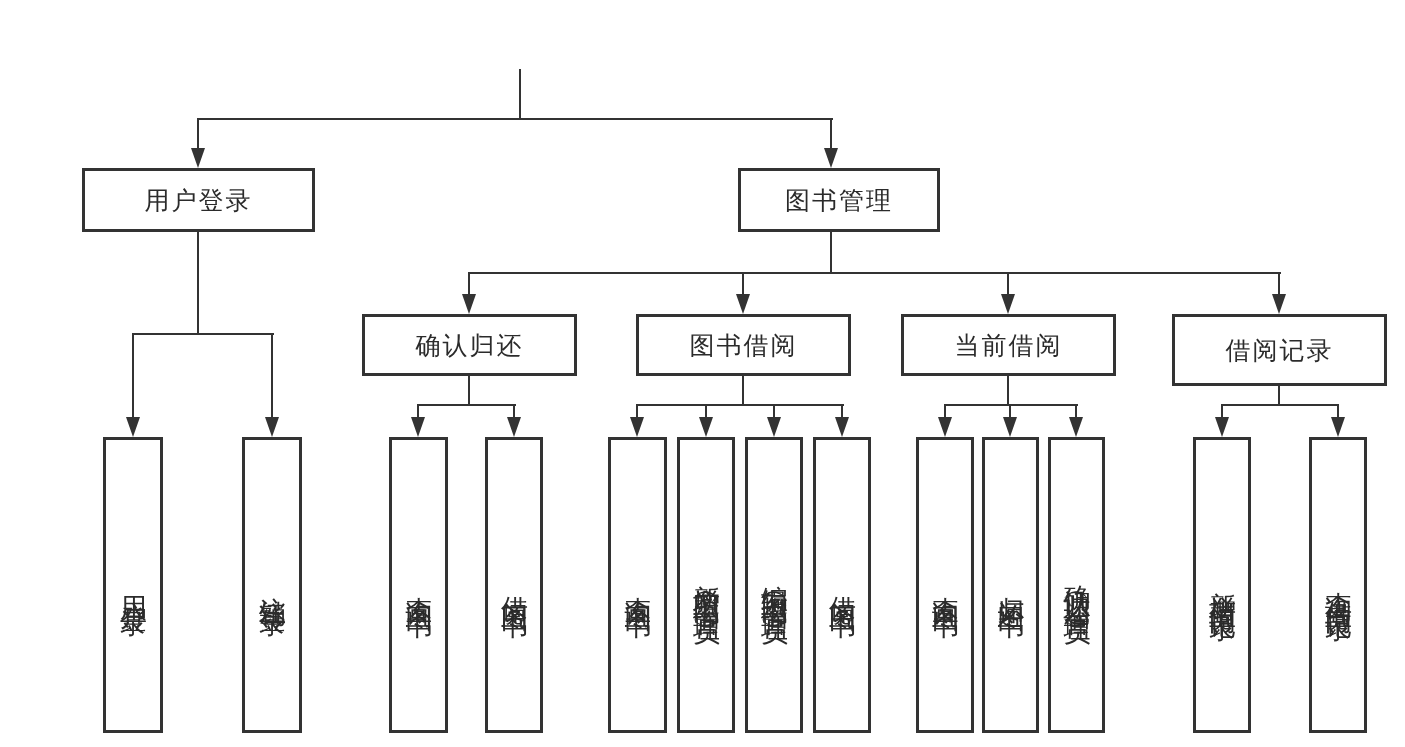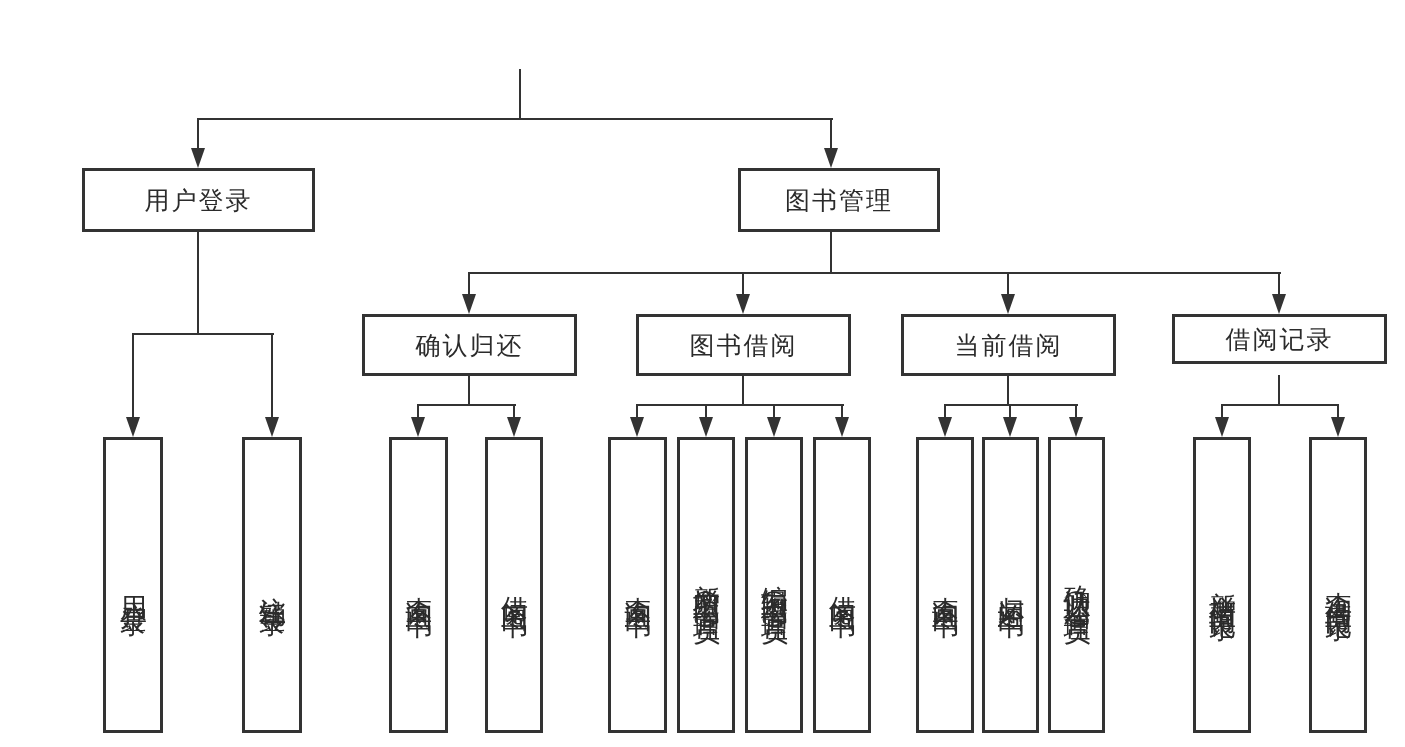--- a/index.html
+++ b/index.html
@@ -104,21 +104,21 @@
 
   <div class="box hbox" style="left:362px;top:314px;width:215px;height:62px;">
     <span>确认归还</span>
   </div>
   <div class="box hbox" style="left:901px;top:314px;width:215px;height:62px;">
     <span>当前借阅</span>
   </div>
   <div class="box hbox" style="left:636px;top:314px;width:215px;height:62px;">
     <span>图书借阅</span>
   </div>
-  <div class="box hbox" style="left:1172px;top:314px;width:215px;height:50px;">
+  <div class="box hbox" style="left:1172px;top:314px;width:215px;height:72px;">
     <span>借阅记录</span>
   </div>
 
   <div class="box vbox" style="left:103px;top:437px;width:60px;height:296px;">
     <span>用户登录</span>
   </div>
   <div class="box vbox" style="left:242px;top:437px;width:60px;height:296px;">
     <span>注销登录</span>
   </div>
 

